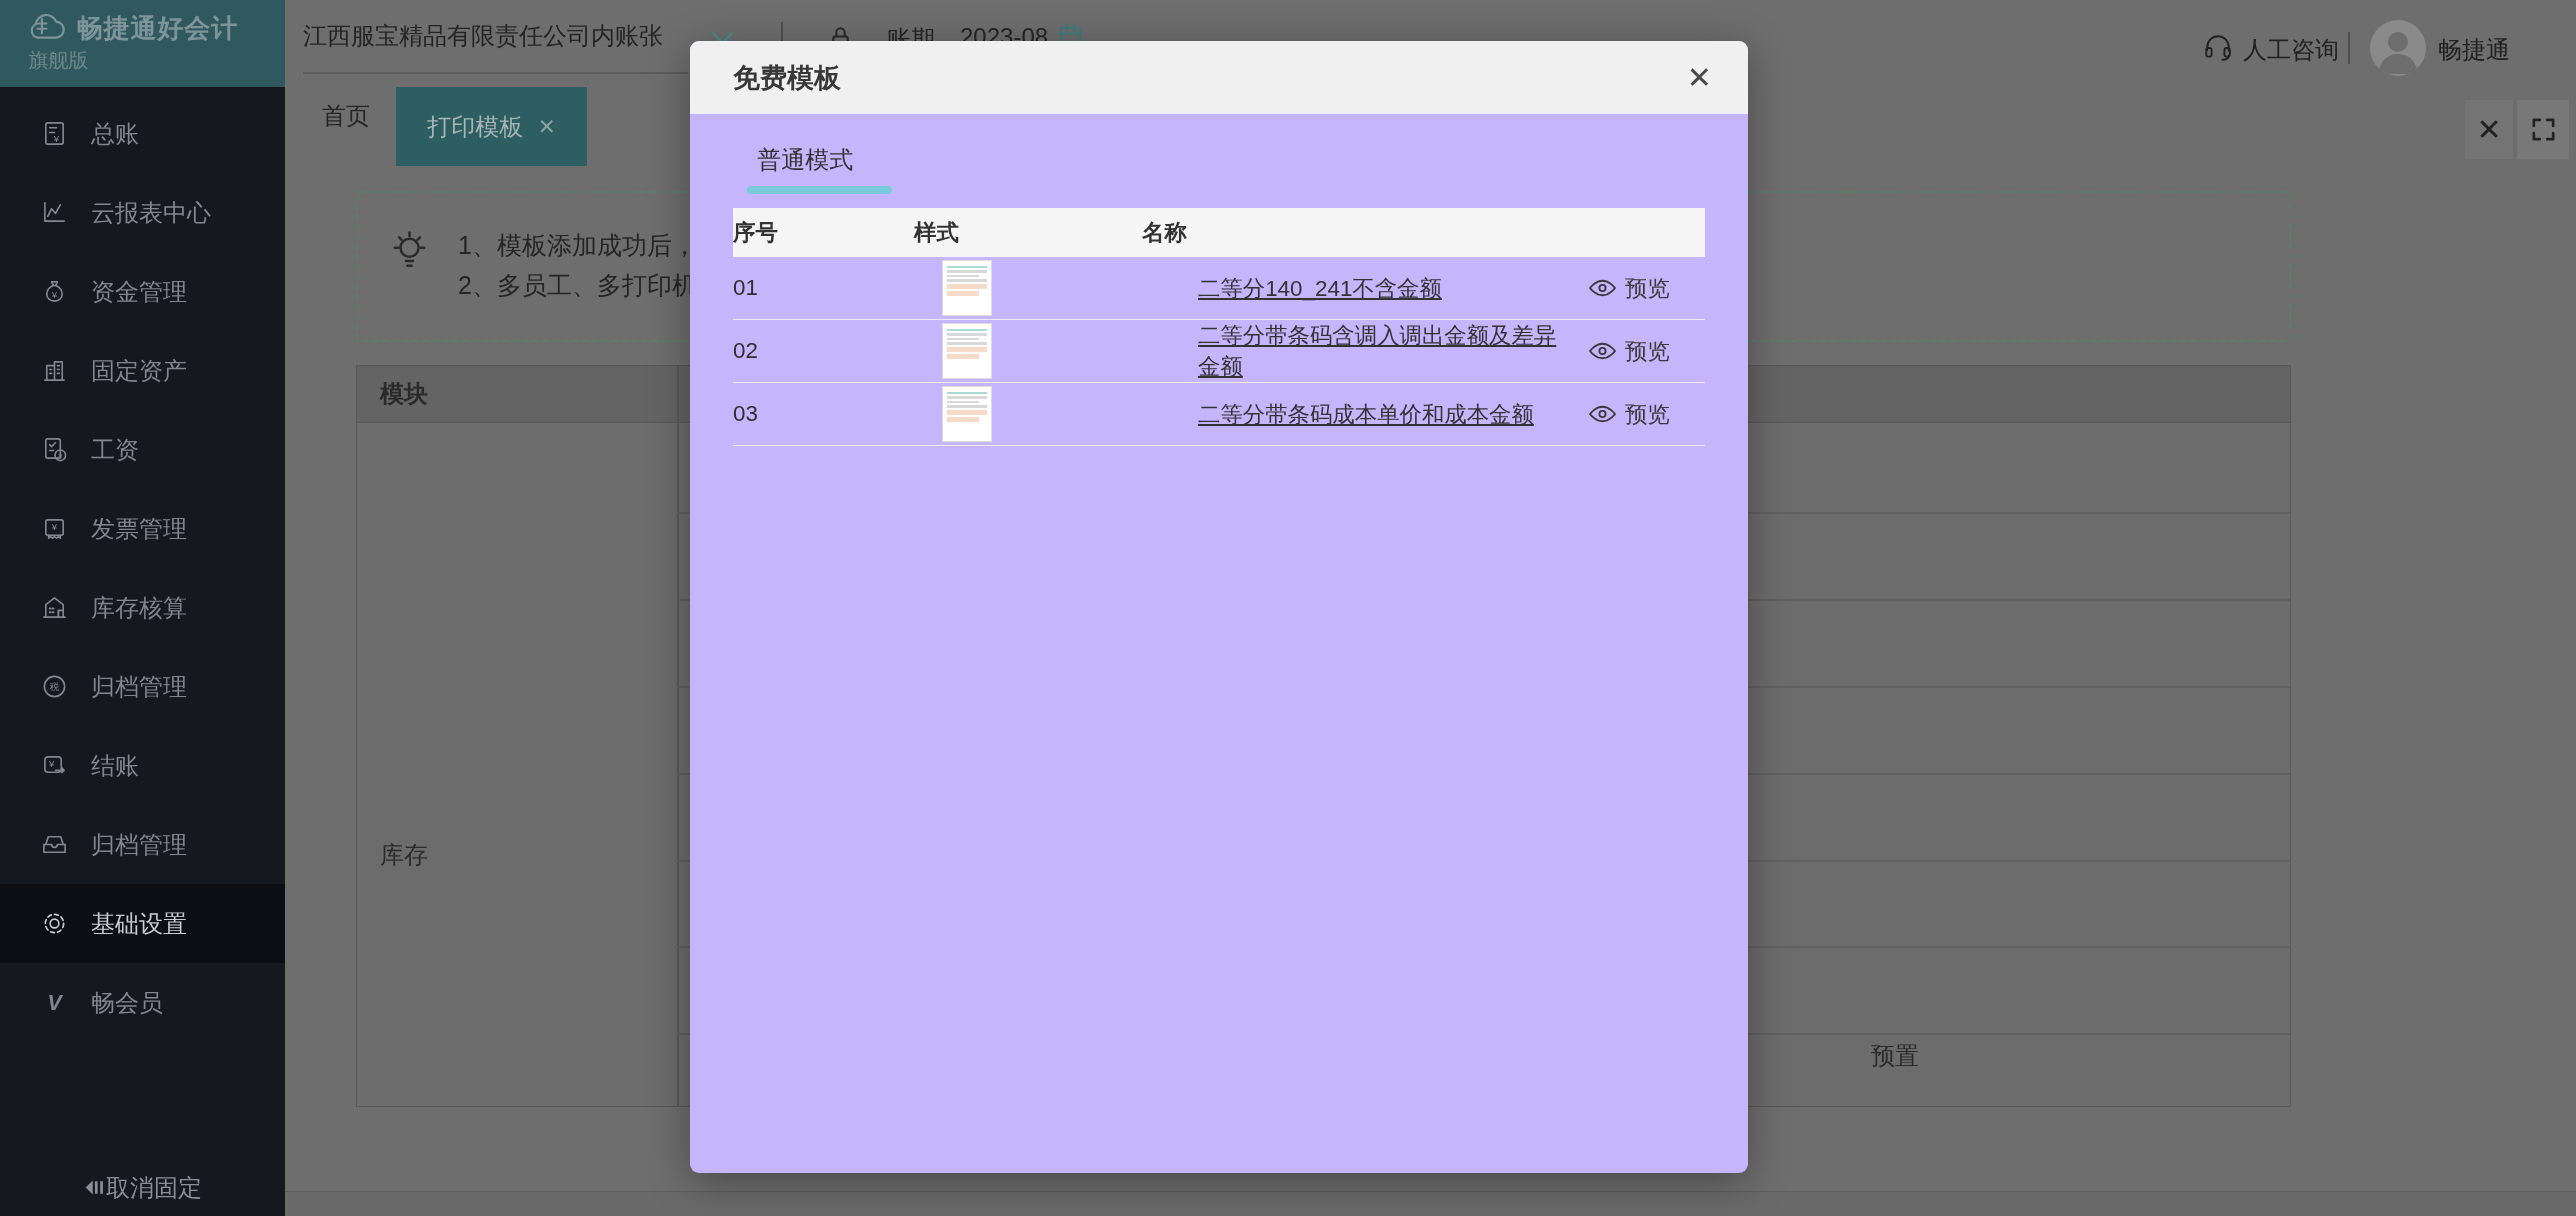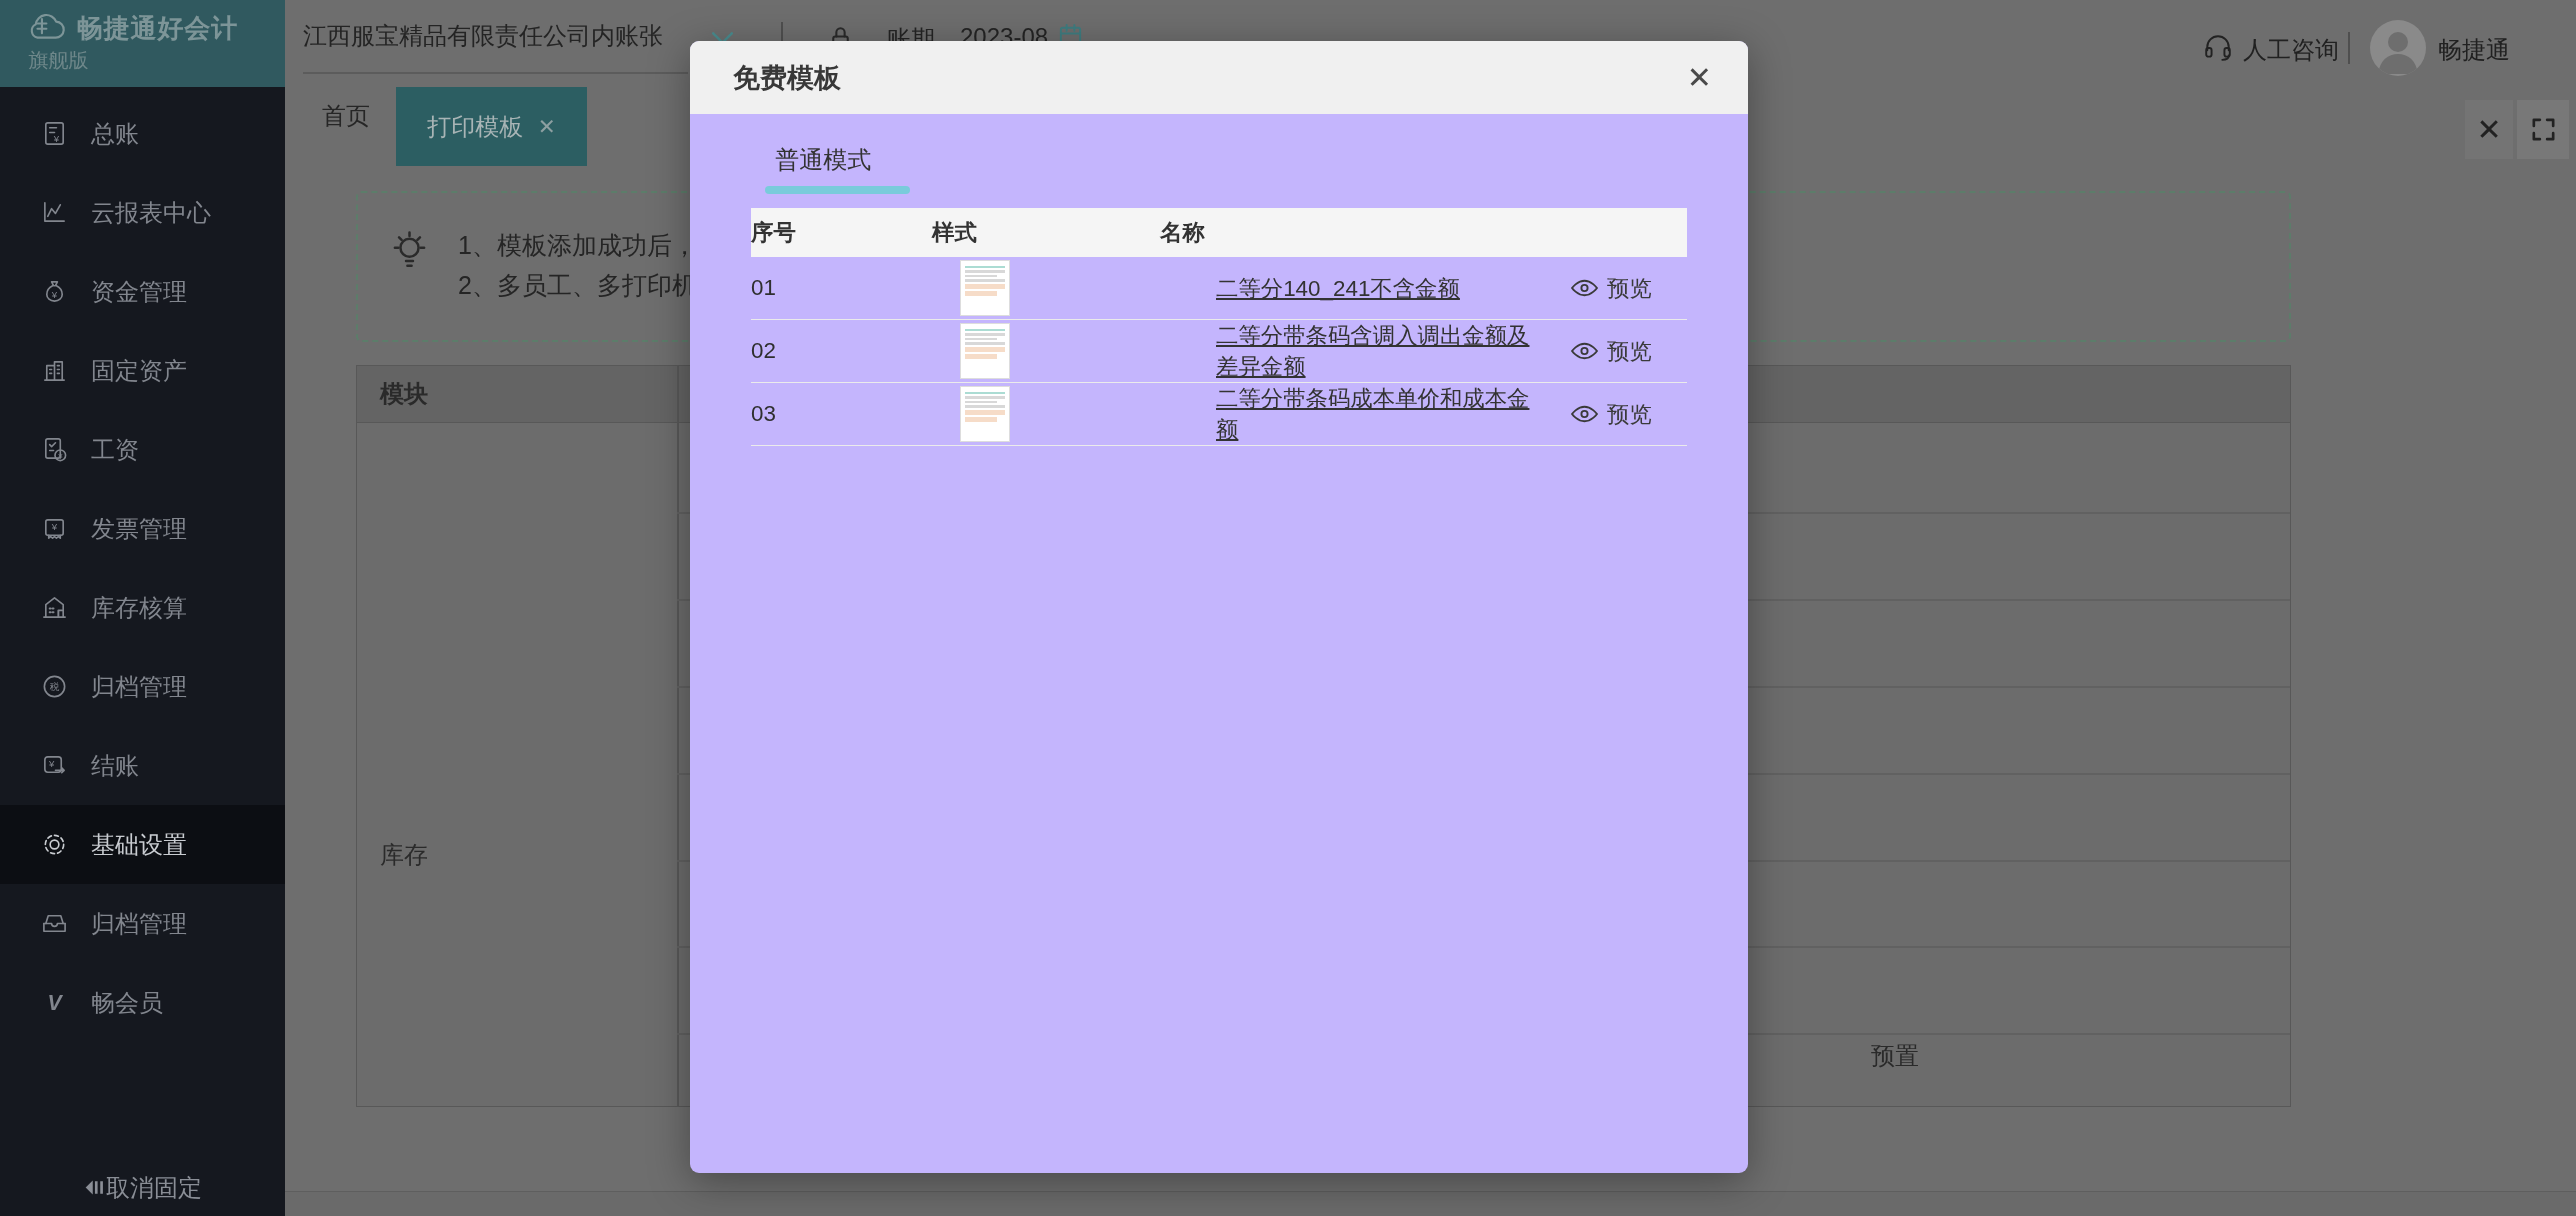--- a/index.html
+++ b/index.html
@@ -57,21 +57,21 @@
   .bgt-partial { position: absolute; left: 1514px; top: 674px; font-size: 24px; color: #2a2a2a; }
   .footer-strip { position: absolute; left: 285px; top: 1191px; right: 0; height: 25px;
                   background: #6a6a6a; border-top: 1.8px solid #5e5e5e; }
 
   
   .modal { position: absolute; left: 690px; top: 41px; width: 1058px; height: 1132px; background: #c4b5fd;
            border-radius: 9px; z-index: 10; box-shadow: 0 9px 40px rgba(0,0,0,0.35); overflow: hidden; }
   .modal-header { height: 73px; background: #f0f0f0; display: flex; align-items: center; padding: 0 36px 0 43px; }
   .modal-title { flex: 1; font-size: 27px; font-weight: 700; color: #383838; }
   .modal-close { font-size: 30px; color: #4a4a4a; cursor: pointer; line-height: 1; }
-  .modal-body { padding: 0 61px; border-radius: 14px; }
+  .modal-body { padding: 0 43px; border-radius: 14px; }
   .mtab-wrap { margin: 30px 0 0 14.3px; display: inline-block; }
   .mtab { padding: 0 10px; font-size: 24px; color: #333; font-weight: 500; cursor: pointer; }
   .mtab-bar { width: 145px; height: 8px; background: #79cbdb; border-radius: 4.5px; margin-top: 10px; }
   .mtable { margin-top: 14.3px; }
   .mt-head { display: flex; align-items: center; height: 49px; background: #f5f5f5;
              font-size: 22.4px; font-weight: 600; color: #333; }
   .mt-row { display: flex; align-items: center; height: 63px; border-bottom: 1.8px solid #ebebeb;
             font-size: 22.4px; color: #2f2f2f; gap: 28px; }
   .c-no { width: 181px; }
   .c-style { width: 228px; }
@@ -167,34 +167,34 @@
         <span>归档管理</span>
       </div>
       <div class="nav-item">
         <svg viewBox="0 0 28 28" style="font-size:27px">
             <rect x="4" y="5" width="17" height="16" rx="3"></rect>
             <text x="11" y="16" font-size="10" text-anchor="middle" fill="currentColor" stroke="none">¥</text>
             <path d="M15 19h9m0 0l-2.5-2.5M24 19l-2.5 2.5"></path>
           </svg>
         <span>结账</span>
       </div>
-      <div class="nav-item active">
-        <svg viewBox="0 0 28 28">
-            <circle cx="14" cy="14" r="4.5"></circle>
-            <circle cx="14" cy="14" r="9.5" stroke-dasharray="4.2 3.2"></circle>
-          </svg>
-        <span>基础设置</span>
-      </div>
       <div class="nav-item">
         <svg viewBox="0 0 28 28">
             <path d="M5 14l2.5-8h13L23 14"></path>
             <path d="M3 14h8a3 3 0 0 0 6 0h8"></path>
             <path d="M3 14v8h22v-8"></path>
           </svg>
         <span>归档管理</span>
+      </div>
+      <div class="nav-item active">
+        <svg viewBox="0 0 28 28">
+            <circle cx="14" cy="14" r="4.5"></circle>
+            <circle cx="14" cy="14" r="9.5" stroke-dasharray="4.2 3.2"></circle>
+          </svg>
+        <span>基础设置</span>
       </div>
       <div class="nav-item">
         <svg viewBox="0 0 28 28" style="font-size:27px">
             <text x="14" y="22" font-size="22" font-weight="bold" font-style="italic" text-anchor="middle" fill="currentColor" stroke="none">V</text>
           </svg>
         <span>畅会员</span>
       </div>
     </div>
 
     <div class="unpin">

